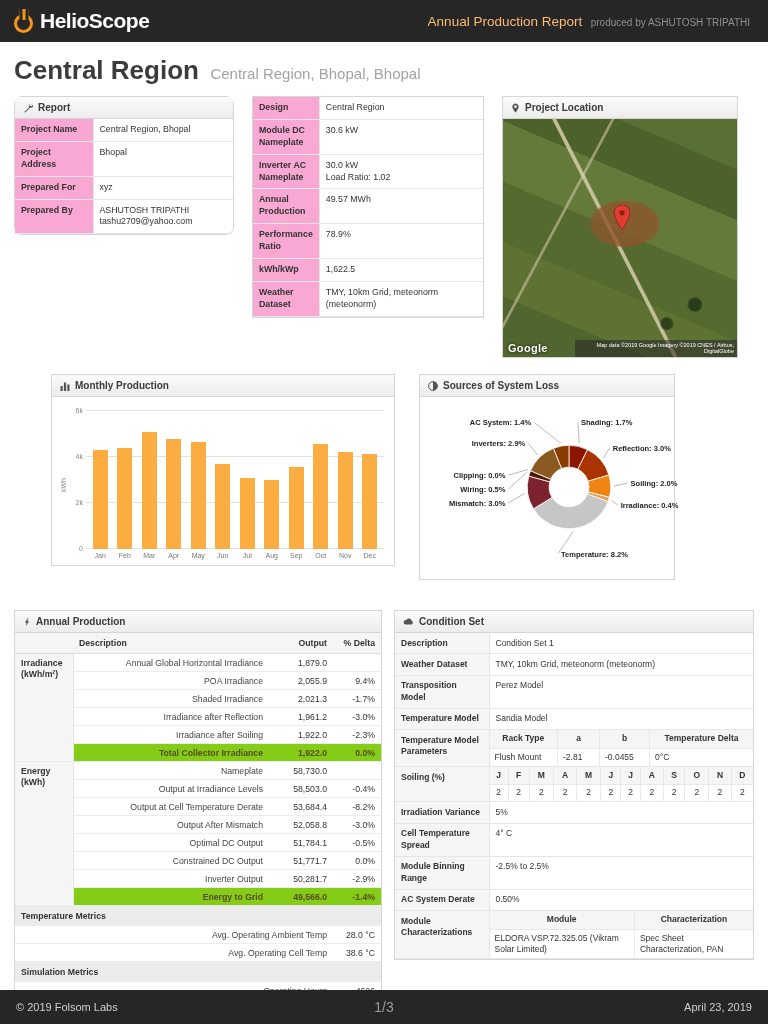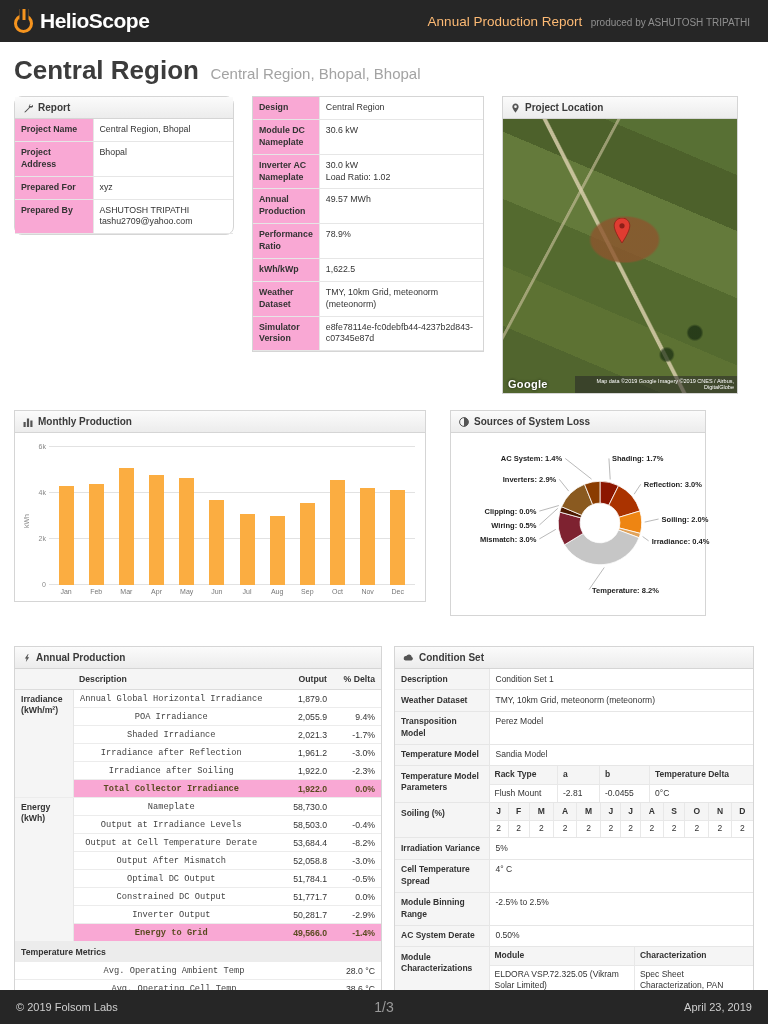--- a/index.html
+++ b/index.html
@@ -43,35 +43,35 @@
     display:flex; align-items:center; gap:5px; padding:5px 8px;
     background:linear-gradient(#fbfbfb,#ececec);
     border-bottom:1px solid #d5d5d5;
     font-size:10px; color:#3a3a3a; font-weight:600;
   }
   .panel-header svg { flex:0 0 auto; }
 
   .w-report { width:220px;border-radius:8px; }
   .w-metrics { width:232px; }
   .w-map { width:236px; }
-  .w-monthly { width:412px; }
+  .w-monthly { width:344px;margin-left:37px; }
   .w-loss { width:256px; }
   .w-annual { width:368px; }
   .w-condition { width:360px; }
 
   
   .kv-table { width:100%; border-collapse:collapse; font-size:8.8px; color:#333; }
   .kv-table td { border-bottom:1px solid #e6e6e6; padding:5px 6px; vertical-align:top; line-height:1.35; }
   .kv-label { background:#f9a8d4; font-weight:bold; width:78px; border-right:1px solid #e6e6e6; }
   .sm-table .kv-label { width:66px; }
   .kv-value { word-break:break-word; }
 
   
   .map {
-    position:relative; height:274px; overflow:hidden;
+    position:relative; height:238px; overflow:hidden;
     background:
       radial-gradient(ellipse 60px 40px at 52% 44%, rgba(140,85,45,.8) 0 55%, rgba(140,85,45,0) 60%),
       radial-gradient(circle at 82% 78%, rgba(25,45,18,.75) 0 2.2%, rgba(25,45,18,0) 3%),
       radial-gradient(circle at 70% 86%, rgba(25,45,18,.7) 0 2%, rgba(25,45,18,0) 2.8%),
       linear-gradient(63deg, rgba(0,0,0,0) 0 47.8%, rgba(215,205,170,.85) 48.1% 48.9%, rgba(0,0,0,0) 49.3%),
       linear-gradient(118deg, rgba(0,0,0,0) 0 30%, rgba(205,195,160,.6) 30.2% 30.8%, rgba(0,0,0,0) 31.1%),
       linear-gradient(23deg, #51652e 0 18%, #5d7233 18% 34%, #546a2f 34% 52%, #647a3b 52% 70%, #4d612b 70% 85%, #587034 85%);
   }
   .map-marker { position:absolute; left:47%; top:36%; }
   .google-logo {
@@ -101,36 +101,36 @@
   
   .loss-body { padding:4px 0 2px; }
   .loss-label { font-size:7.6px; font-weight:bold; fill:#1d1d1d; }
 
   
   .ap-table { width:100%; border-collapse:collapse; font-size:8.7px; color:#333; }
   .ap-table th { background:#f5f5f5; font-weight:bold; padding:5px 6px; border-bottom:1px solid #dcdcdc; text-align:left; font-size:8.7px; }
   .ap-table th.num, .ap-table td.num { text-align:right; }
   .ap-table td { padding:3.5px 6px; border-bottom:1px solid #ececec; }
   .ap-table td.grp { background:#f5f5f5; font-weight:bold; width:58px; border-right:1px solid #e6e6e6; vertical-align:top; line-height:1.3; }
-  .ap-table td.desc { text-align:center; color:#444;font-family:Liberation Mono, monospace; }
+  .ap-table td.desc { text-align:right; color:#444; }
   .ap-table td.out { width:64px; }
   .ap-table td.delta { width:48px; }
-  .ap-table tr.hl td { background:#f9a8d4; font-weight:bold; color:#5a4a20; }
+  .ap-table tr.hl td { background:#84cc16; font-weight:bold; color:#5a4a20; }
   .ap-table td.sec { background:#ececec; font-weight:bold; padding:4.5px 6px; }
 
   
   .cs-table { width:100%; border-collapse:collapse; font-size:8.5px; color:#333; }
   .cs-table > tbody > tr > td { border-bottom:1px solid #e6e6e6; padding:4.5px 6px; vertical-align:top; line-height:1.35; }
   .cs-table > tbody > tr > td.cs-label { background:#f5f5f5; font-weight:bold; width:94px; border-right:1px solid #e6e6e6; }
   .cs-table > tbody > tr > td.cs-nested { padding:0; }
   .nested { width:100%; border-collapse:collapse; font-size:8.5px; }
   .nested td { border:1px solid #e8e8e8; padding:3px 5px; }
   .nested td:first-child { border-left:none; }
   .nested td:last-child { border-right:none; }
-  .nested tr:first-child td { border-top:none; }
+  .nested tr:first-child td { border-top:none;text-align:center; }
   .nested tr:last-child td { border-bottom:none; }
   .nested tr.nhead td { background:#f5f5f5; font-weight:bold; }
   .soil td { text-align:center; padding:2.5px 2px; }
 
   
   .footer {
     position:absolute; left:0; right:0; bottom:0; height:34px; background:#262626;
     display:flex; align-items:center; padding:0 16px; color:#cfcfcf; font-size:11px;
   }
   .footer .f-left { flex:1; }
@@ -233,26 +233,20 @@
           <tr class="kv-row">
             <td class="kv-label">kWh/kWp</td>
             <td class="kv-value">
               <div>1,622.5</div>
             </td>
           </tr>
           <tr class="kv-row">
             <td class="kv-label">Weather Dataset</td>
             <td class="kv-value">
               <div>TMY, 10km Grid, meteonorm (meteonorm)</div>
-            </td>
-          </tr>
-          <tr class="kv-row">
-            <td class="kv-label">Simulator Version</td>
-            <td class="kv-value">
-              <div>e8fe78114e-fc0debfb44-4237b2d843-c07345e87d</div>
             </td>
           </tr>
         </tbody>
       </table>
   </div>
 
   <div class="panel w-map">
     <div class="panel-header">
       <svg width="9" height="10" viewBox="0 0 10 10">
           <path fill="#555" d="M5 0C3.1 0 1.5 1.6 1.5 3.5 1.5 6 5 10 5 10s3.5-4 3.5-6.5C8.5 1.6 6.9 0 5 0zm0 5a1.5 1.5 0 1 1 0-3 1.5 1.5 0 0 1 0 3z"></path>

